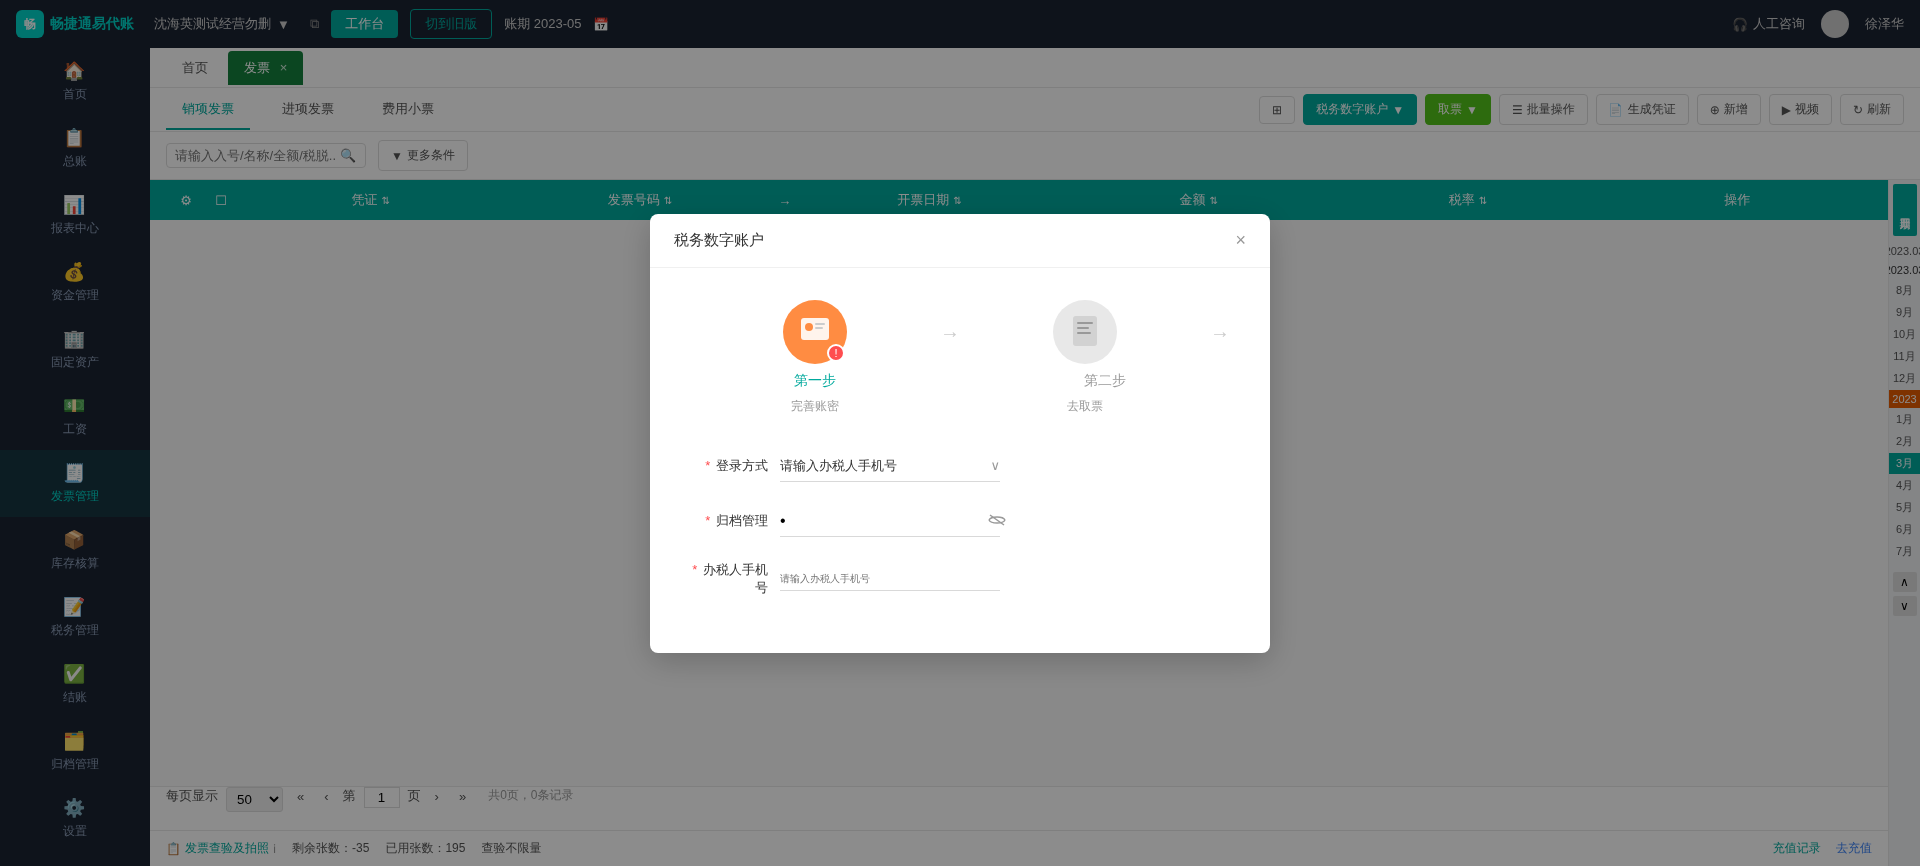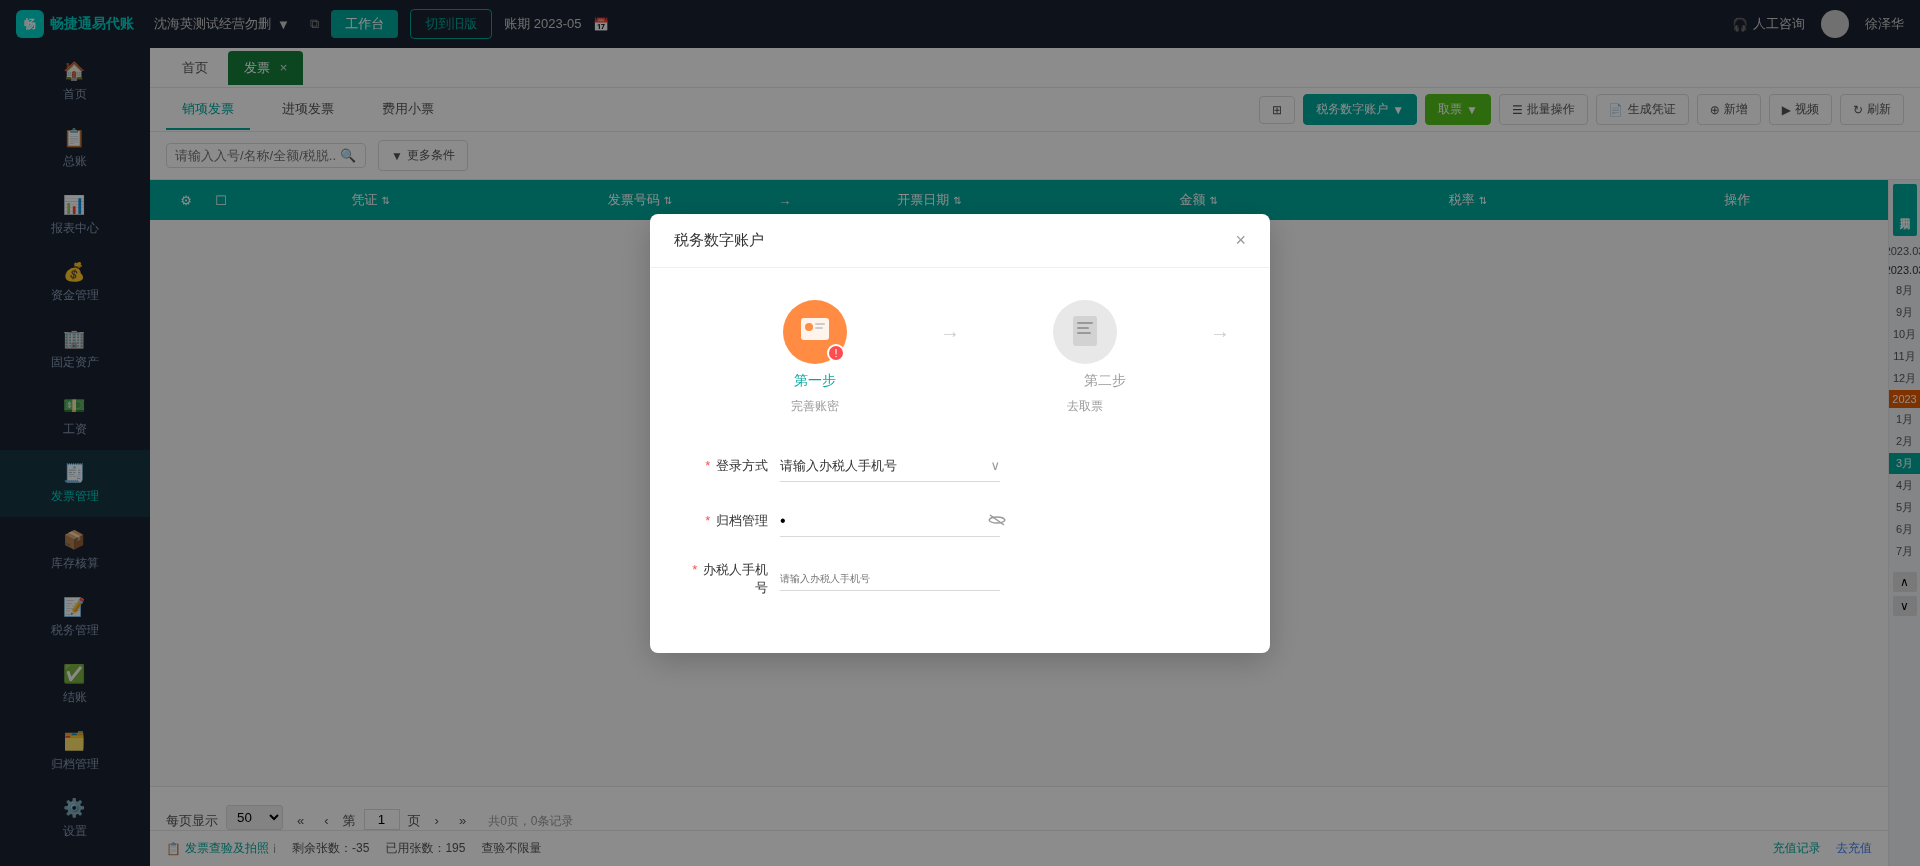--- a/index.html
+++ b/index.html
@@ -53,21 +53,21 @@
 
     
     .right-panel { width: 28px; background: #e8e8e8; display: flex; flex-direction: column; align-items: center; padding: 4px 0; gap: 2px; flex-shrink: 0; }
     .right-panel-btn { width: 24px; height: 60px; background: #00a99d; color: white; font-size: 11px; writing-mode: vertical-rl; text-orientation: mixed; display: flex; align-items: center; justify-content: center; cursor: pointer; border-radius: 2px; }
     .right-panel-months { display: flex; flex-direction: column; align-items: center; gap: 1px; }
     .month-item { font-size: 11px; color: #555; cursor: pointer; padding: 3px 2px; width: 100%; text-align: center; }
     .month-item.active { background: #00a99d; color: white; border-radius: 2px; }
     .month-item.current { background: #e65c00; color: white; border-radius: 2px; }
 
     
-    .page-footer { height: 44px; background: white; display: flex; align-items: flex-end; padding: 0 16px; border-top: 1px solid #e8e8e8; font-size: 13px; color: #555; gap: 8px; }
+    .page-footer { height: 44px; background: white; display: flex; align-items: flex-start; padding: 0 16px; border-top: 1px solid #e8e8e8; font-size: 13px; color: #555; gap: 8px; }
     .footer-info { height: 36px; background: white; display: flex; align-items: center; padding: 0 16px; border-top: 1px solid #e8e8e8; font-size: 12px; color: #555; gap: 16px; }
 
     
     .overlay { position: fixed; top: 0; left: 0; right: 0; bottom: 0; background: rgba(0,0,0,0.45); z-index: 1000; display: flex; align-items: center; justify-content: center; }
 
     
     .modal { background: white; border-radius: 8px; width: 620px; box-shadow: 0 8px 32px rgba(0,0,0,0.2); overflow: hidden; }
     .modal-header { display: flex; align-items: center; justify-content: space-between; padding: 16px 24px; border-bottom: 1px solid #f0f0f0; }
     .modal-title { font-size: 15px; color: #333; font-weight: 500; }
     .modal-close { cursor: pointer; color: #999; font-size: 18px; }

